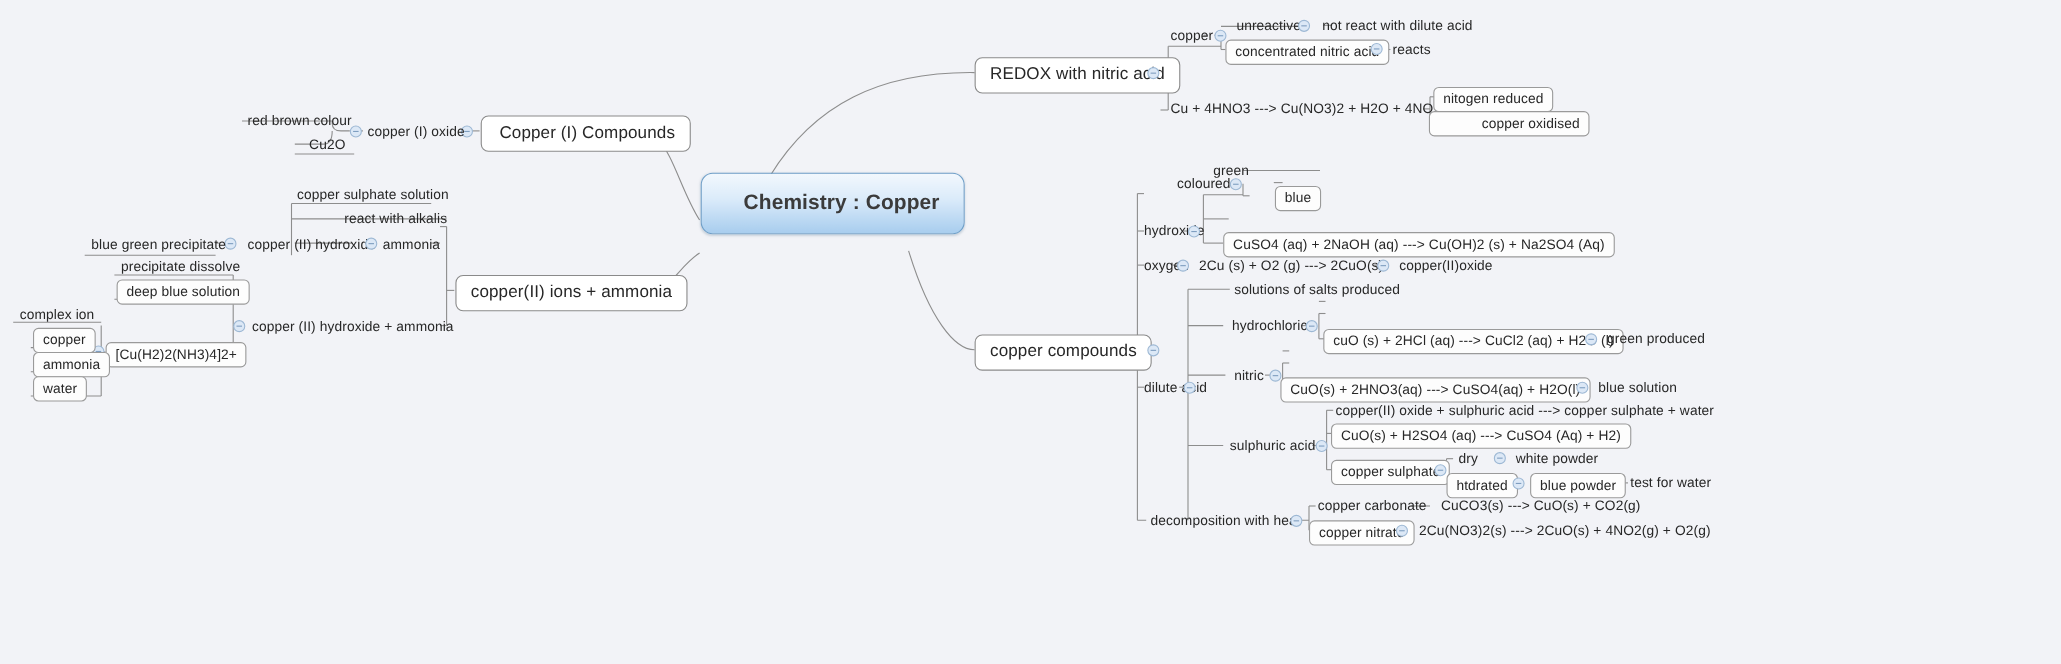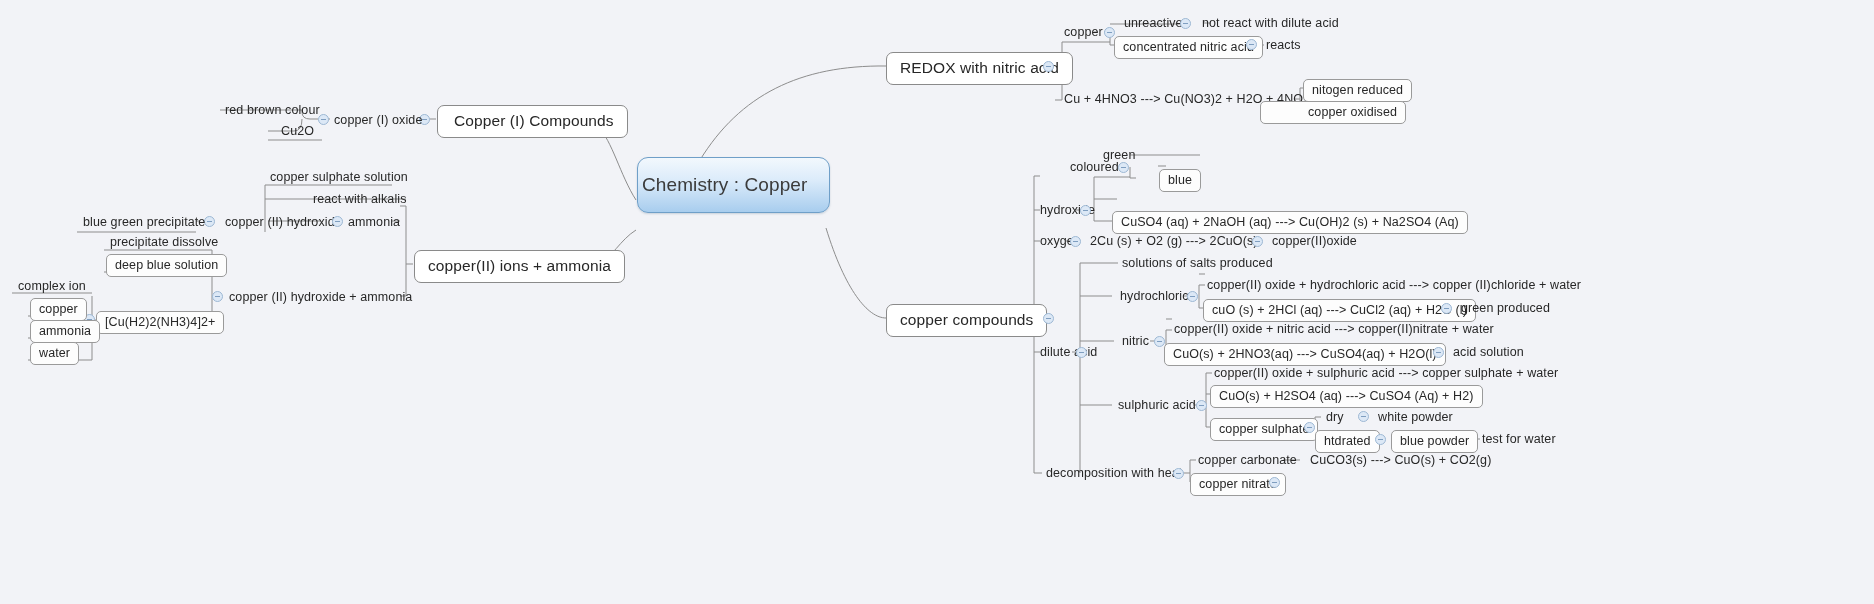--- a/index.html
+++ b/index.html
@@ -45,24 +45,24 @@
     border-radius: 7px;
     background: #ffffff;
     padding: 6px 13px 7px 13px;
     font-size: 15.5px;
   }
   .node.root {
     border: 1px solid #6f9fc8;
     border-radius: 11px;
     background: linear-gradient(to bottom, #f2f8fd 0%, #dbebfa 42%, #a8cdee 100%);
     color: #3b3b3b;
-    font-weight: normal;
+    font-weight: bold;
     font-size: 19px;
     text-align: center;
-    padding: 14px 22px 15px 4px;
+    padding: 14px 22px 15px 38px;
     line-height: 1.34;
     box-shadow: 0 1px 2px rgba(80,110,140,0.25);
   }
   .node.root .l2 { display: block; }
   
   .bub {
     position: absolute;
     width: 11px; height: 11px;
     border-radius: 50%;
     background: #dce8f6;
@@ -253,21 +253,21 @@
   <div class="node plain" style="left:1198px; top:15px;">not react with dilute acid</div>
 
   <div class="node boxed" style="left:1114px; top:36px;">concentrated nitric acid</div>
   <div class="bub" style="left:1246px; top:39px;"></div>
   <div class="node plain" style="left:1262px; top:37px;">reacts</div>
 
 
   <div class="node plain" style="left:1060px; top:91px;">Cu + 4HNO3 ---&gt; Cu(NO3)2 + H2O + 4NO2</div>
 
   <div class="node boxed" style="left:1303px; top:79px;">nitogen reduced</div>
-  <div class="node boxed" style="left:1260px; top:101px;padding-left:47px;">copper oxidised</div>
+  <div class="node boxed" style="left:1299px; top:101px;padding-left:47px;">copper oxidised</div>
 
   <div class="node level1" style="left:886px; top:304px;">copper compounds</div>
   <div class="bub" style="left:1043px; top:313px;"></div>
 
   <div class="node plain" style="left:1036px; top:202px;">hydroxide</div>
   <div class="bub" style="left:1080px; top:205px;"></div>
 
   <div class="node plain" style="left:1066px; top:159px;">coloured</div>
   <div class="bub" style="left:1118px; top:162px;"></div>
   <div class="node plain" style="left:1099px; top:147px;">green</div>
@@ -281,31 +281,29 @@
   <div class="bub" style="left:1252px; top:236px;"></div>
   <div class="node plain" style="left:1268px; top:233px;">copper(II)oxide</div>
 
   <div class="node plain" style="left:1036px; top:344px;">dilute acid</div>
   <div class="bub" style="left:1076px; top:347px;"></div>
 
   <div class="node plain" style="left:1118px; top:255px;">solutions of salts produced</div>
 
   <div class="node plain" style="left:1116px; top:288px;">hydrochloric</div>
   <div class="bub" style="left:1187px; top:291px;"></div>
-  <div class="node plain" style="left:1203px; top:277px;">copper(II) oxide + hydrochloric acid ---&gt; copper (II)chloride + water</div>
   <div class="node boxed" style="left:1203px; top:299px;">cuO (s) + 2HCl (aq) ---&gt; CuCl2 (aq) + H2O (l)</div>
   <div class="bub" style="left:1441px; top:303px;"></div>
   <div class="node plain" style="left:1457px; top:300px;">green produced</div>
 
   <div class="node plain" style="left:1118px; top:333px;">nitric</div>
   <div class="bub" style="left:1154px; top:336px;"></div>
-  <div class="node plain" style="left:1170px; top:321px;">copper(II) oxide + nitric acid ---&gt; copper(II)nitrate + water</div>
   <div class="node boxed" style="left:1164px; top:343px;">CuO(s) + 2HNO3(aq) ---&gt; CuSO4(aq) + H2O(l)</div>
   <div class="bub" style="left:1433px; top:347px;"></div>
-  <div class="node plain" style="left:1449px; top:344px;">acid solution</div>
+  <div class="node plain" style="left:1449px; top:344px;">blue solution</div>
 
   <div class="node plain" style="left:1114px; top:397px;">sulphuric acid</div>
   <div class="bub" style="left:1196px; top:400px;"></div>
   <div class="node plain" style="left:1210px; top:365px;text-align:center;">copper(II) oxide + sulphuric acid ---&gt; copper sulphate + water</div>
   <div class="node boxed" style="left:1210px; top:385px;">CuO(s) + H2SO4 (aq) ---&gt; CuSO4 (Aq) + H2)</div>
   <div class="node boxed" style="left:1210px; top:418px;">copper sulphate</div>
   <div class="bub" style="left:1304px; top:422px;"></div>
 
   <div class="node plain" style="left:1322px; top:409px;">dry</div>
   <div class="bub" style="left:1358px; top:411px;"></div>
@@ -317,14 +315,15 @@
   <div class="node plain" style="left:1478px; top:431px;">test for water</div>
 
   <div class="node plain" style="left:1042px; top:465px;">decomposition with heat</div>
   <div class="bub" style="left:1173px; top:468px;"></div>
 
   <div class="node plain" style="left:1194px; top:452px;">copper carbonate</div>
   <div class="node plain" style="left:1306px; top:452px;">CuCO3(s) ---&gt; CuO(s) + CO2(g)</div>
 
   <div class="node boxed" style="left:1190px; top:473px;">copper nitrate</div>
   <div class="bub" style="left:1269px; top:477px;"></div>
+  <div class="node plain" style="left:1286px; top:474px;">2Cu(NO3)2(s) ---&gt; 2CuO(s) + 4NO2(g) + O2(g)</div>
 
 </div>
 
 </body></html>

